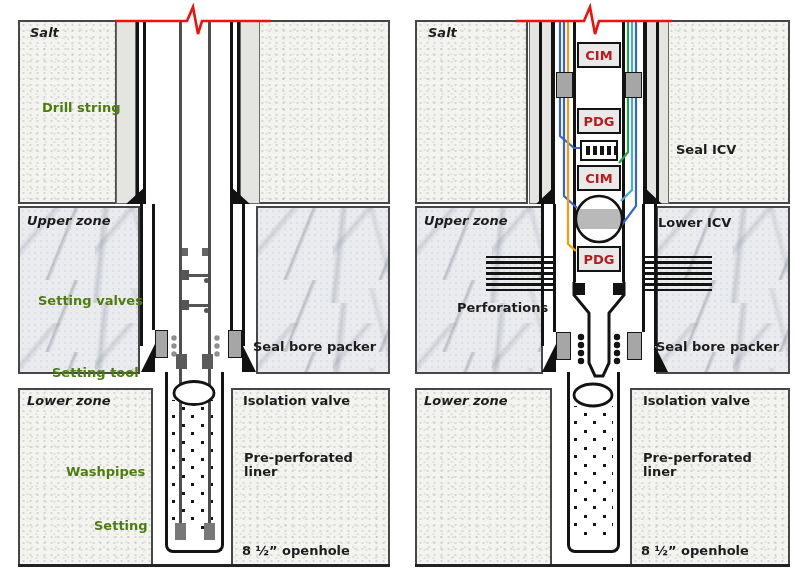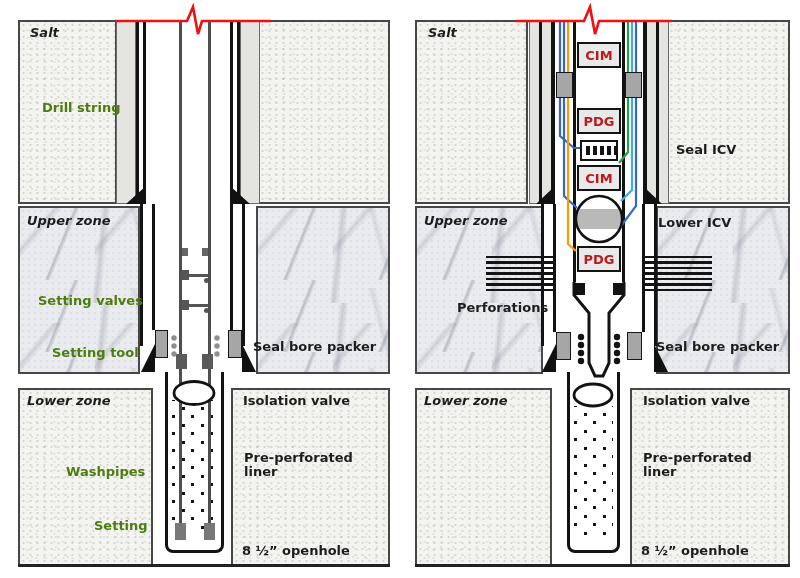--- a/index.html
+++ b/index.html
@@ -205,21 +205,21 @@
   <div class="abs gblock" style="left:556px;top:332px;width:15px;height:28px;"></div>
   <div class="abs gblock" style="left:627px;top:332px;width:15px;height:28px;"></div>
 
   <div class="perf" style="left:486px;top:256px;width:68px;height:37px;"></div>
   <div class="perf" style="left:644px;top:256px;width:68px;height:37px;"></div>
 
   <div class="lbl it" style="left:30px;top:26px;">Salt</div>
   <div class="lbl gray" style="left:42px;top:101px;">Drill string</div>
   <div class="lbl it" style="left:27px;top:214px;">Upper zone</div>
   <div class="lbl gray" style="left:38px;top:294px;">Setting valves</div>
-  <div class="lbl gray" style="left:52px;top:346px;">Setting tool</div>
+  <div class="lbl gray" style="left:52px;top:366px;">Setting tool</div>
   <div class="lbl" style="left:253px;top:340px;">Seal bore packer</div>
   <div class="lbl it" style="left:27px;top:394px;">Lower zone</div>
   <div class="lbl" style="left:243px;top:394px;">Isolation valve</div>
   <div class="lbl gray" style="left:66px;top:465px;">Washpipes</div>
   <div class="lbl wrap" style="left:244px;top:451px;width:112px;">Pre-perforated liner</div>
   <div class="lbl gray" style="left:94px;top:519px;">Setting</div>
   <div class="lbl" style="left:242px;top:544px;">8 ½” openhole</div>
 
   <div class="lbl it" style="left:428px;top:26px;">Salt</div>
   <div class="lbl" style="left:676px;top:143px;">Seal ICV</div>

